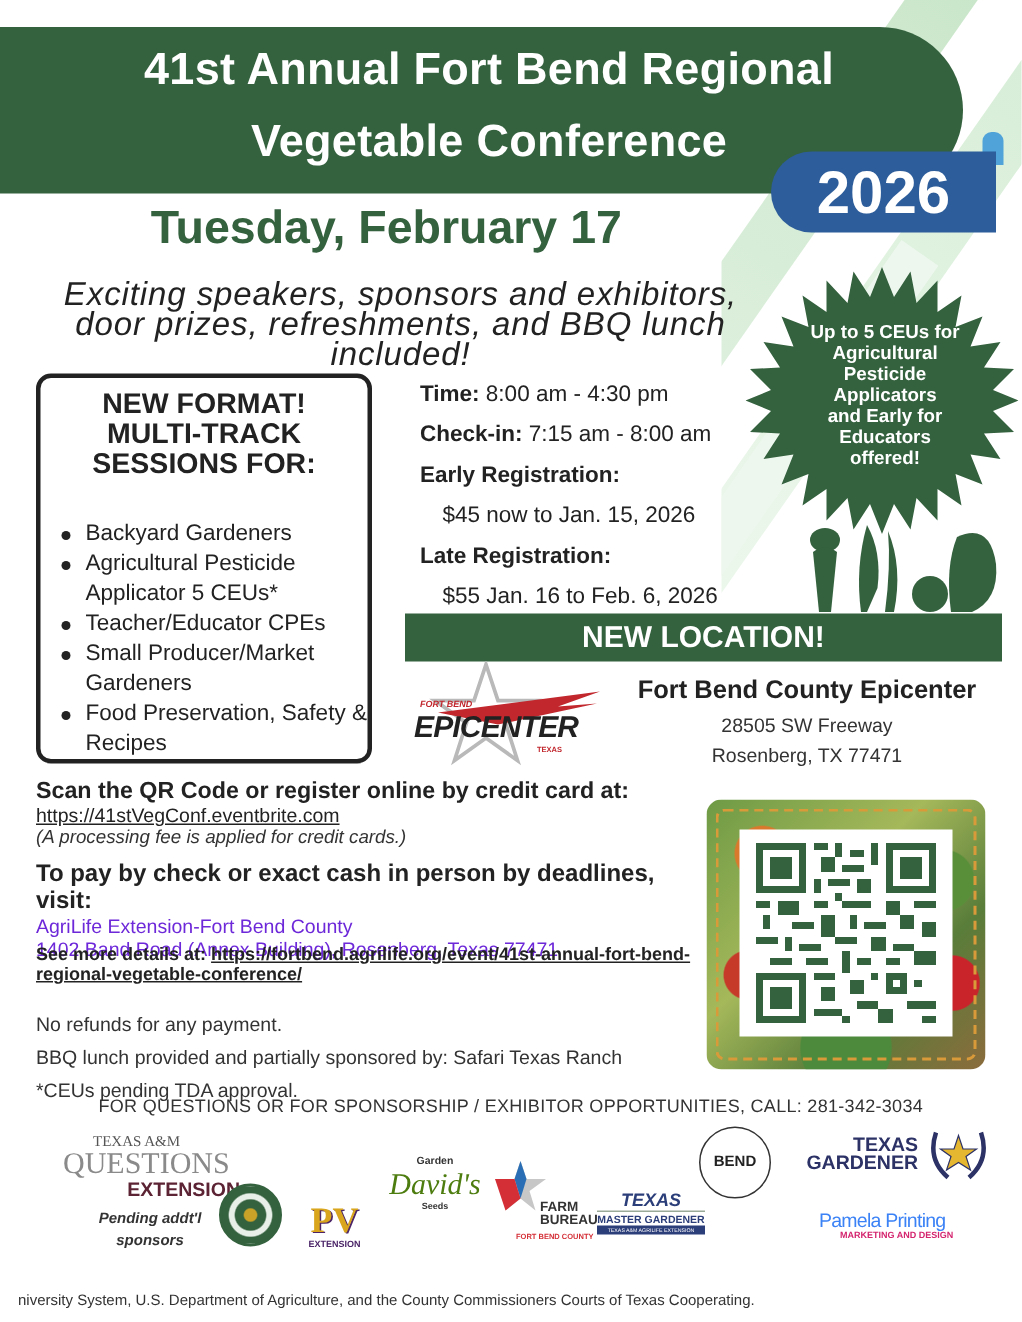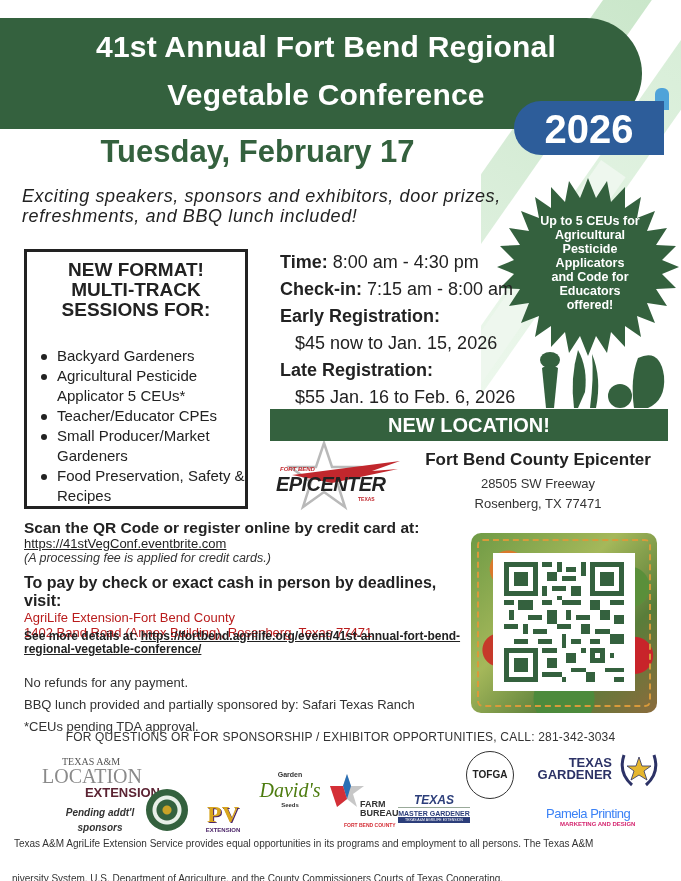--- a/index.html
+++ b/index.html
@@ -11,49 +11,49 @@
   .stripe { position: absolute; width: 40px; height: 520px; transform: rotate(35deg); transform-origin: top left; }
 
   .title-banner { left: -30px; top: 18px; width: 672px; height: 111px; background: #34613e; border-radius: 0 56px 56px 0; }
   .title-line { position: absolute; width: 100%; text-align: center; color: #fff; font-weight: bold; font-size: 30px; letter-spacing: 0.2px; }
 
   .year-badge { left: 514px; top: 101px; width: 150px; height: 54px; background: #2d5d9a; border-radius: 28px 0 0 28px; color: #fff; font-weight: bold; font-size: 40px; text-align: center; line-height: 56px; }
   .year-curl { left: 655px; top: 88px; width: 14px; height: 22px; background: #4fa3d9; border-radius: 6px 6px 0 0; }
 
   .date { left: 0; width: 515px; top: 134px; text-align: center; font-size: 31px; font-weight: bold; color: #34613e; }
 
-  .intro { left: 22px; top: 186px; width: 490px; font-style: italic; font-size: 18px; line-height: 20px; color: #222; letter-spacing: 0.6px; }
+  .intro { left: 22px; top: 186px; width: 490px; font-style: italic; font-size: 22px; line-height: 20px; color: #222; letter-spacing: 0.6px; text-align: center; }
 
   .starburst { left: 497px; top: 178px; width: 182px; height: 178px; }
   .starburst-text { left: 510px; top: 214px; width: 160px; text-align: center; color: #fff; font-weight: bold; font-size: 12.5px; line-height: 14px; }
 
-  .sessions-box { left: 24px; top: 249px; width: 224px; height: 260px; border: 3px solid #222; border-radius: 0; background: #fff; }
+  .sessions-box { left: 24px; top: 249px; width: 224px; height: 260px; border: 3px solid #222; border-radius: 10px; background: #fff; }
   .sessions-title { position: absolute; left: 0; width: 100%; top: 8px; text-align: center; font-weight: bold; font-size: 19px; line-height: 20px; color: #222; }
   .sessions-list { position: absolute; left: 10px; top: 94px; width: 210px; list-style: none; }
   .sessions-list li { position: relative; padding-left: 20px; font-size: 15px; line-height: 20px; color: #222; }
   .sessions-list li::before { content: ""; position: absolute; left: 4px; top: 8px; width: 6px; height: 6px; background: #222; border-radius: 50%; }
 
-  .info { left: 280px; top: 252px; width: 240px; font-size: 18px; color: #222; }
+  .info { left: 280px; top: 252px; width: 240px; font-size: 15px; color: #222; }
   .info .row { height: 27px; line-height: 21px; }
   .info .lbl { font-weight: bold; }
   .info .ind { padding-left: 15px; }
 
   .veggies { left: 530px; top: 348px; width: 150px; height: 60px; }
 
   .new-location { left: 270px; top: 409px; width: 398px; height: 32px; background: #34613e; color: #fff; font-weight: bold; font-size: 20px; text-align: center; line-height: 32px; }
 
   .epicenter-logo { left: 272px; top: 441px; width: 140px; height: 70px; }
   .venue-name { left: 408px; top: 450px; width: 260px; text-align: center; font-weight: bold; font-size: 17px; color: #222; }
   .venue-addr { left: 408px; top: 474px; width: 260px; text-align: center; font-size: 13px; line-height: 20px; color: #333; }
 
   .reg { left: 24px; top: 519px; width: 450px; }
   .h-bold { font-weight: bold; font-size: 15px; color: #222; }
   .link { color: #222; text-decoration: underline; font-size: 13px; }
   .note-i { font-style: italic; font-size: 12.5px; color: #333; }
-  .plain { font-size: 13px; color: #b91c1c; }
+  .plain { font-size: 13px; color: #6d28d9; }
 
   .pay { left: 24px; top: 574px; width: 450px; }
   .pay .h-bold { font-size: 16px; }
 
   .details { left: 24px; top: 630px; width: 450px; font-size: 12px; line-height: 13px; font-weight: bold; color: #222; }
   .details a { color: #222; text-decoration: underline; }
 
   .qr-wrap { left: 471px; top: 533px; width: 186px; height: 180px; border-radius: 10px; overflow: hidden;
     background:
       radial-gradient(circle at 20% 20%, #d9792c 0 18px, transparent 19px),
@@ -94,21 +94,21 @@
 <div class="abs intro">Exciting speakers, sponsors and exhibitors, door prizes, refreshments, and BBQ lunch included!</div>
 
 <svg class="abs starburst" viewBox="0 0 182 178">
   <polygon fill="#34613e" points="91,0 99,20 110,3 114,24 128,9 128,30 144,19 140,40 158,33 150,53 170,50 159,67 179,68 165,82 182,89 165,96 179,110 159,111 170,128 150,125 158,145 140,138 144,159 128,148 128,169 114,154 110,175 99,158 91,178 83,158 72,175 68,154 54,169 54,148 38,159 42,138 24,145 32,125 12,128 23,111 3,110 17,96 0,89 17,82 3,68 23,67 12,50 32,53 24,33 42,40 38,19 54,30 54,9 68,24 72,3 83,20"></polygon>
 </svg>
 <div class="abs starburst-text">
   <div>Up to 5 CEUs for</div>
   <div>Agricultural</div>
   <div>Pesticide</div>
   <div>Applicators</div>
-  <div>and Code for</div>
+  <div>and Early for</div>
   <div>Educators</div>
   <div>offered!</div>
 </div>
 
 <div class="abs sessions-box">
   <div class="sessions-title">
     <div>NEW FORMAT!</div>
     <div>MULTI-TRACK</div>
     <div>SESSIONS FOR:</div>
   </div>
@@ -195,21 +195,21 @@
 <div class="abs notes">
   <div>No refunds for any payment.</div>
   <div>BBQ lunch provided and partially sponsored by:  Safari Texas Ranch</div>
   <div>*CEUs pending TDA approval.</div>
 </div>
 
 <div class="abs contact">FOR QUESTIONS OR FOR SPONSORSHIP / EXHIBITOR OPPORTUNITIES, CALL:  281-342-3034</div>
 
 <div class="logo" style="left:42px; top:756px; width:118px;">
   <div style="font-family:'Liberation Serif',serif; font-size:10px; color:#555; padding-left:20px;">TEXAS A&amp;M</div>
-  <div style="font-family:'Liberation Serif',serif; font-size:20px; color:#8a8a8a; line-height:18px;">LOCATION</div>
+  <div style="font-family:'Liberation Serif',serif; font-size:20px; color:#8a8a8a; line-height:18px;">QUESTIONS</div>
   <div style="font-weight:bold; font-size:13px; color:#5b2333; text-align:right;">EXTENSION</div>
 </div>
 <div class="logo" style="left:34px; top:805px; width:76px; font-style:italic; font-weight:bold; font-size:10px; line-height:15px; color:#333; text-align:center;margin-left:28px;">Pending addt'l sponsors</div>
 
 <div class="logo" style="left:146px; top:789px; width:42px; height:42px; border-radius:50%; border:2px solid #34613e; background:radial-gradient(circle,#c9a227 0 4px,#34613e 5px 10px,#e8efe8 11px 14px,#34613e 15px);"></div>
 
 <div class="logo" style="left:204px; top:757px; width:38px; text-align:center;">
   <div style="font-family:'Liberation Serif',serif; font-weight:bold; font-size:24px; color:#d8a51d; text-shadow:1px 1px 0 #4b2568; line-height:26px;margin-top:44px;">PV</div>
   <div style="font-size:6px; color:#4b2568; font-weight:bold;">EXTENSION</div>
 </div>
@@ -229,30 +229,29 @@
   <div style="position:absolute; left:30px; top:26px; font-weight:bold; font-size:9px; line-height:9px; color:#333; width:42px;">FARM BUREAU</div>
   <div style="position:absolute; left:14px; top:48px; font-weight:bold; font-size:5px; color:#d42f37; width:60px;">FORT BEND COUNTY</div>
 </div>
 
 <div class="logo" style="left:398px; top:793px; width:72px; text-align:center;">
   <div style="font-weight:bold; font-style:italic; font-size:12px; color:#2c3e7a;">TEXAS</div>
   <div style="font-size:7px; color:#2c3e7a; font-weight:bold; border-top:1px solid #9a9; padding-top:2px;">MASTER GARDENER</div>
   <div style="font-size:3.5px; color:#fff; background:#2c3e7a; padding:1px 0;">TEXAS A&amp;M AGRILIFE EXTENSION</div>
 </div>
 
-<div class="logo" style="left:466px; top:751px; width:48px; height:48px; border-radius:50%; border:1.5px solid #333; text-align:center; line-height:46px; font-weight:bold; font-size:10px; color:#222;">TOFGA</div>
+<div class="logo" style="left:466px; top:751px; width:48px; height:48px; border-radius:50%; border:1.5px solid #333; text-align:center; line-height:46px; font-weight:bold; font-size:10px; color:#222;">BEND</div>
 
 <div class="logo" style="left:526px; top:757px; width:86px; text-align:right; font-weight:bold; font-size:13px; line-height:12px; color:#2c3266;">TEXAS GARDENER</div>
 
 <svg class="logo" style="left:618px; top:749px;" width="42" height="44" viewBox="0 0 42 44">
   <path d="M6 6 Q0 24 14 36 M36 6 Q42 24 28 36" fill="none" stroke="#2c3266" stroke-width="3"></path>
   <polygon points="21,8 24,17 33,17 26,22 29,31 21,26 13,31 16,22 9,17 18,17" fill="#e5b62f" stroke="#2c3266" stroke-width="0.8"></polygon>
 </svg>
 
 <div class="logo" style="left:546px; top:806px; width:110px;">
   <div style="font-size:13px; color:#3b82f6; font-weight:normal; letter-spacing:-0.5px;">Pamela Printing</div>
   <div style="font-size:6px; color:#d4246e; font-weight:bold; padding-left:14px;">MARKETING AND DESIGN</div>
 </div>
 
 <div class="abs footer">
-  <div>Texas A&amp;M AgriLife Extension Service provides equal opportunities in its programs and employment to all persons.  The Texas A&amp;M</div>
   <div style="margin-left:-2px;margin-top:24px;">niversity System, U.S. Department of Agriculture, and the County Commissioners Courts of Texas Cooperating.</div>
 </div>
 
 </body></html>

